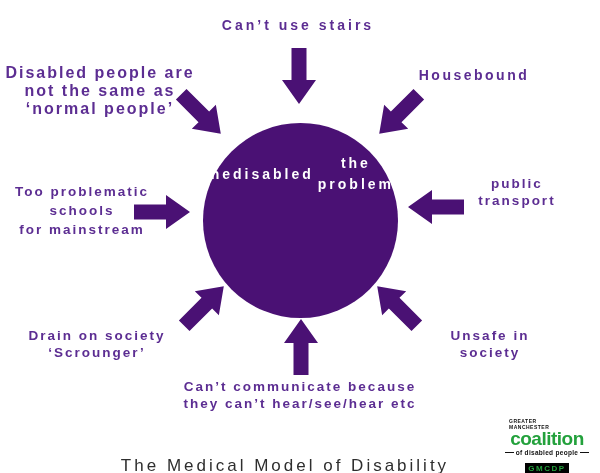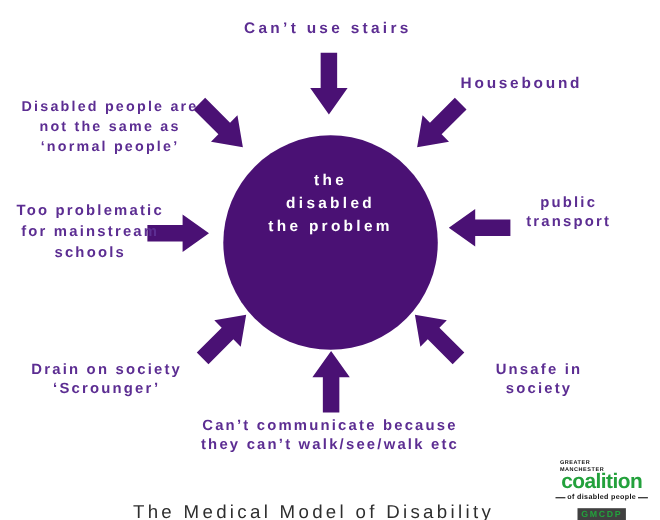--- a/index.html
+++ b/index.html
@@ -14,30 +14,30 @@
     font-family:"Liberation Sans","DejaVu Sans",sans-serif;overflow:hidden;
   }
   .arrows{position:absolute;left:0;top:0;width:600px;height:473px;}
   .arrow{fill:var(--shape-purple);}
   .circle{
     position:absolute;left:203px;top:123px;width:195px;height:195px;
     background:var(--shape-purple);border-radius:50%;
   }
   .circle-text{
     position:absolute;left:0;right:0;top:30px;
-    display:flex;flex-direction:column;align-items:center;
+    display:flex;flex-direction:row;align-items:center;
     color:#ffffff;font-weight:bold;font-size:14px;line-height:21px;letter-spacing:3px;
     text-align:center;
   }
   .label{
     position:absolute;transform:translate(-50%,-50%);
     color:var(--label-purple);font-weight:bold;text-align:center;white-space:nowrap;
   }
   .label-top{left:298px;top:25px;font-size:14px;letter-spacing:3px;}
-  .label-top-left{left:100px;top:91px;font-size:13px;letter-spacing:2px;line-height:18px;margin-top:24px;}
+  .label-top-left{left:100px;top:91px;font-size:16px;letter-spacing:2px;line-height:18px;}
   .label-top-right{left:474px;top:75px;font-size:14px;letter-spacing:2.5px;text-align:right;}
   .label-left{left:82px;top:210px;font-size:13.5px;letter-spacing:2px;line-height:19px;}
   .label-right{left:517px;top:192px;font-size:13.5px;letter-spacing:2px;line-height:17px;}
   .label-bottom-left{left:97px;top:344px;font-size:13.5px;letter-spacing:2px;line-height:17px;}
   .label-bottom{left:300px;top:395px;font-size:13.5px;letter-spacing:2px;line-height:17px;}
   .label-bottom-right{left:490px;top:344px;font-size:13.5px;letter-spacing:2px;line-height:17px;}
   .caption{
     position:absolute;left:0;top:456px;width:570px;text-align:center;
     color:var(--caption-black);font-size:17px;letter-spacing:3px;font-weight:normal;
   }
@@ -50,21 +50,21 @@
     font-size:19px;line-height:18px;font-weight:bold;color:var(--logo-green);
     letter-spacing:-0.5px;
   }
   .logo-tagline{
     display:flex;align-items:center;justify-content:center;gap:2px;
     font-size:6.5px;font-weight:bold;color:#111;letter-spacing:0.3px;margin-top:1px;
   }
   .logo-tagline .dash{display:inline-block;width:9px;height:1.5px;background:#111;}
   .logo-acronym-row{margin-top:1px;}
   .logo-acronym{
-    display:inline-block;background:#404040;color:var(--logo-green);
+    display:inline-block;background:#000000;color:var(--logo-green);
     font-size:8px;font-weight:bold;letter-spacing:1.5px;padding:1px 3px;line-height:9px;text-align:right;
   }
 </style>
 </head>
 <body>
 
 <div class="canvas">
 
   <svg class="arrows" viewBox="0 0 600 473" xmlns="http://www.w3.org/2000/svg">
     <path class="arrow" d="M -28 -7.5 L 4 -7.5 L 4 -17 L 28 0 L 4 17 L 4 7.5 L -28 7.5 Z" transform="translate(299,76) rotate(90)"></path>
@@ -94,37 +94,37 @@
     <div>not the same as</div>
     <div>‘normal people’</div>
   </div>
 
   <div class="label label-top-right">
     <div>Housebound</div>
   </div>
 
   <div class="label label-left">
     <div>Too problematic</div>
+    <div>schools</div>
     <div>for mainstream</div>
-    <div>schools</div>
   </div>
 
   <div class="label label-right">
     <div>public</div>
     <div>transport</div>
   </div>
 
   <div class="label label-bottom-left">
     <div>Drain on society</div>
     <div>‘Scrounger’</div>
   </div>
 
   <div class="label label-bottom">
     <div>Can’t communicate because</div>
-    <div>they can’t walk/see/walk etc</div>
+    <div>they can’t hear/see/hear etc</div>
   </div>
 
   <div class="label label-bottom-right">
     <div>Unsafe in</div>
     <div>society</div>
   </div>
 
   <div class="caption">The Medical Model of Disability</div>
 
   <div class="logo">

